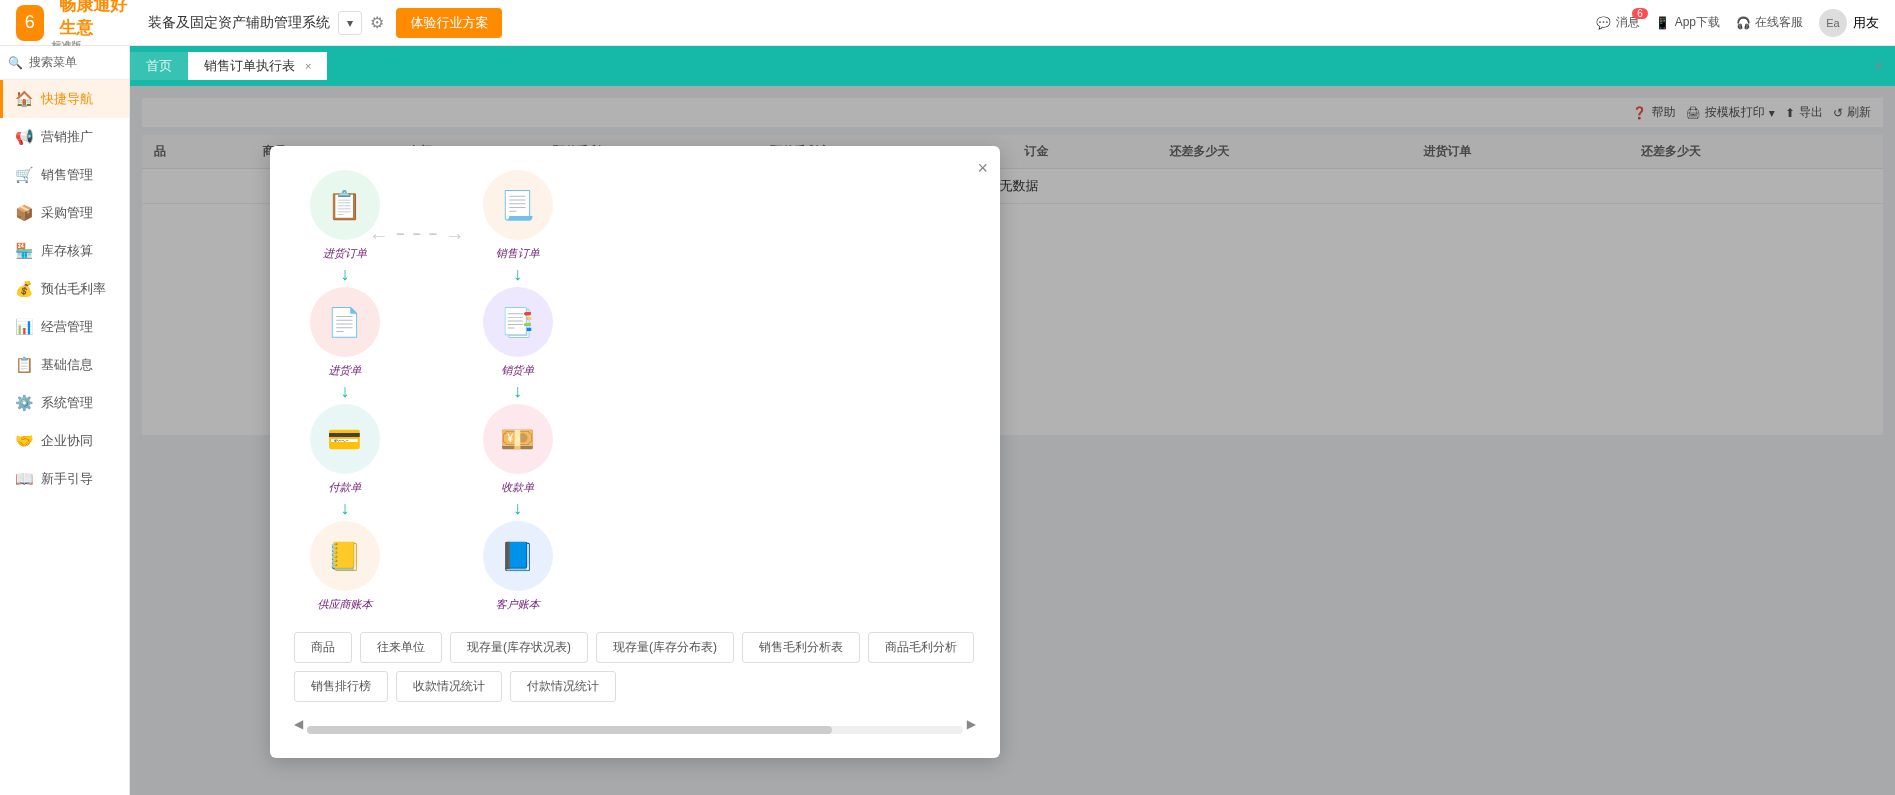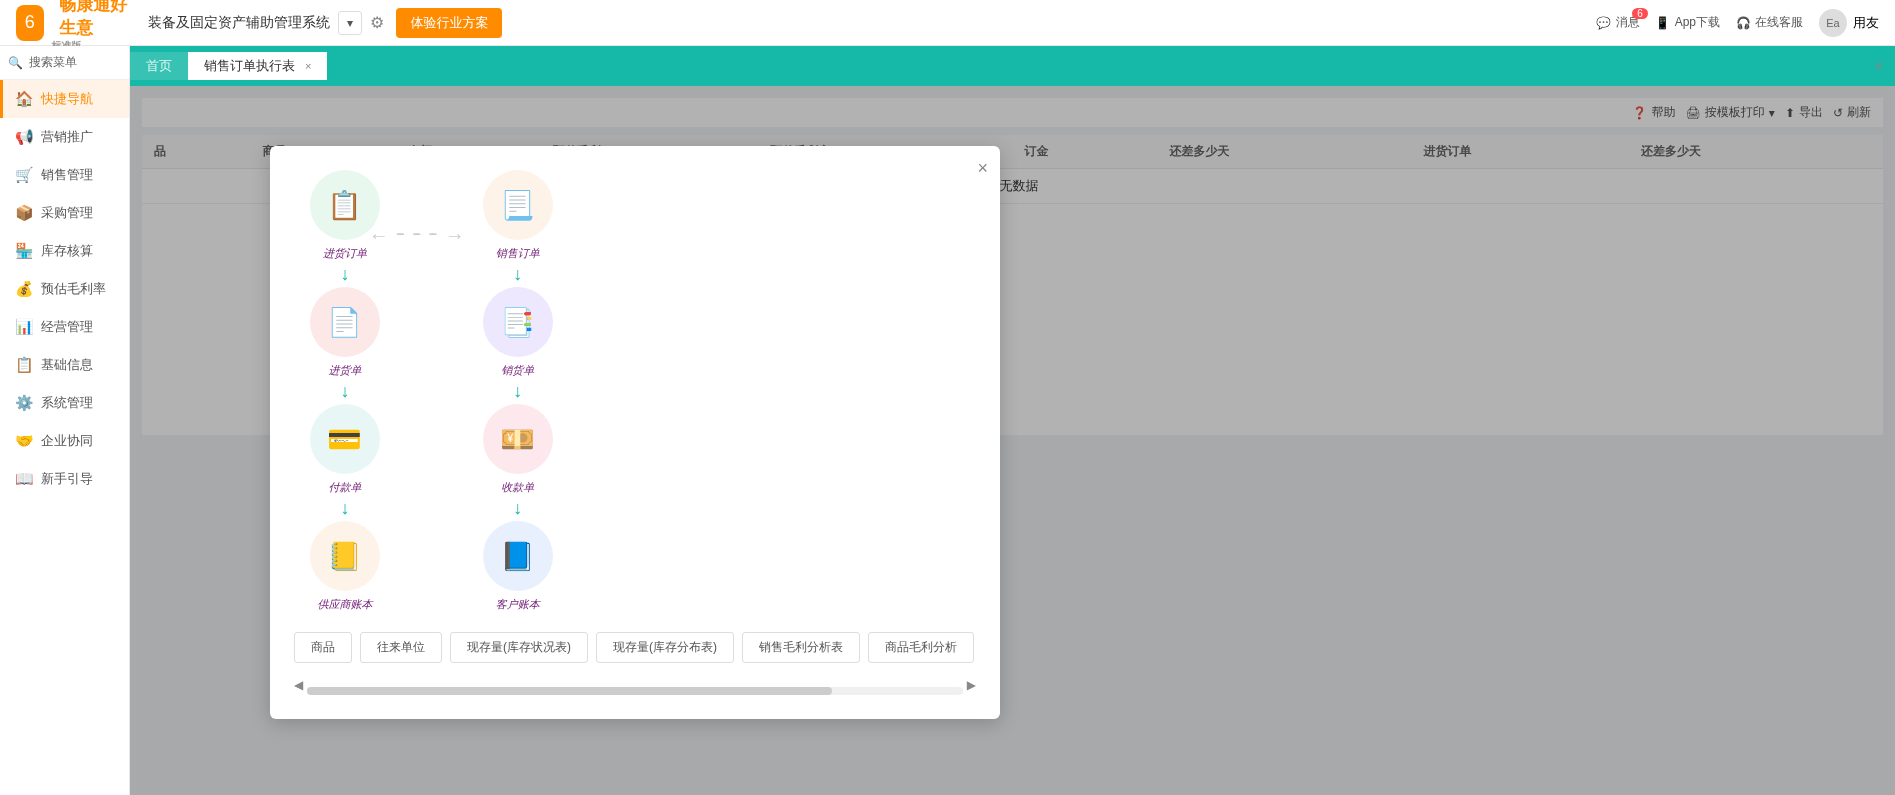--- a/index.html
+++ b/index.html
@@ -334,20 +334,25 @@
 
             <div class="common-functions">
               <div class="cf-buttons">
                 <button class="cf-btn">商品</button>
                 <button class="cf-btn">往来单位</button>
                 <button class="cf-btn">现存量(库存状况表)</button>
                 <button class="cf-btn">现存量(库存分布表)</button>
                 <button class="cf-btn">销售毛利分析表</button>
                 <button class="cf-btn">商品毛利分析</button>
               </div>
+              <div class="cf-buttons" style="margin-top:8px;">
+                <button class="cf-btn">销售排行榜</button>
+                <button class="cf-btn">收款情况统计</button>
+                <button class="cf-btn">付款情况统计</button>
+              </div>
             </div>
 
             <div style="display:flex; align-items:center; gap:4px; margin-top:12px;">
               <button class="scroll-arrow">◀</button>
               <div class="modal-scroll">
                 <div class="modal-scrollbar"></div>
               </div>
               <button class="scroll-arrow">▶</button>
             </div>
           </div>

